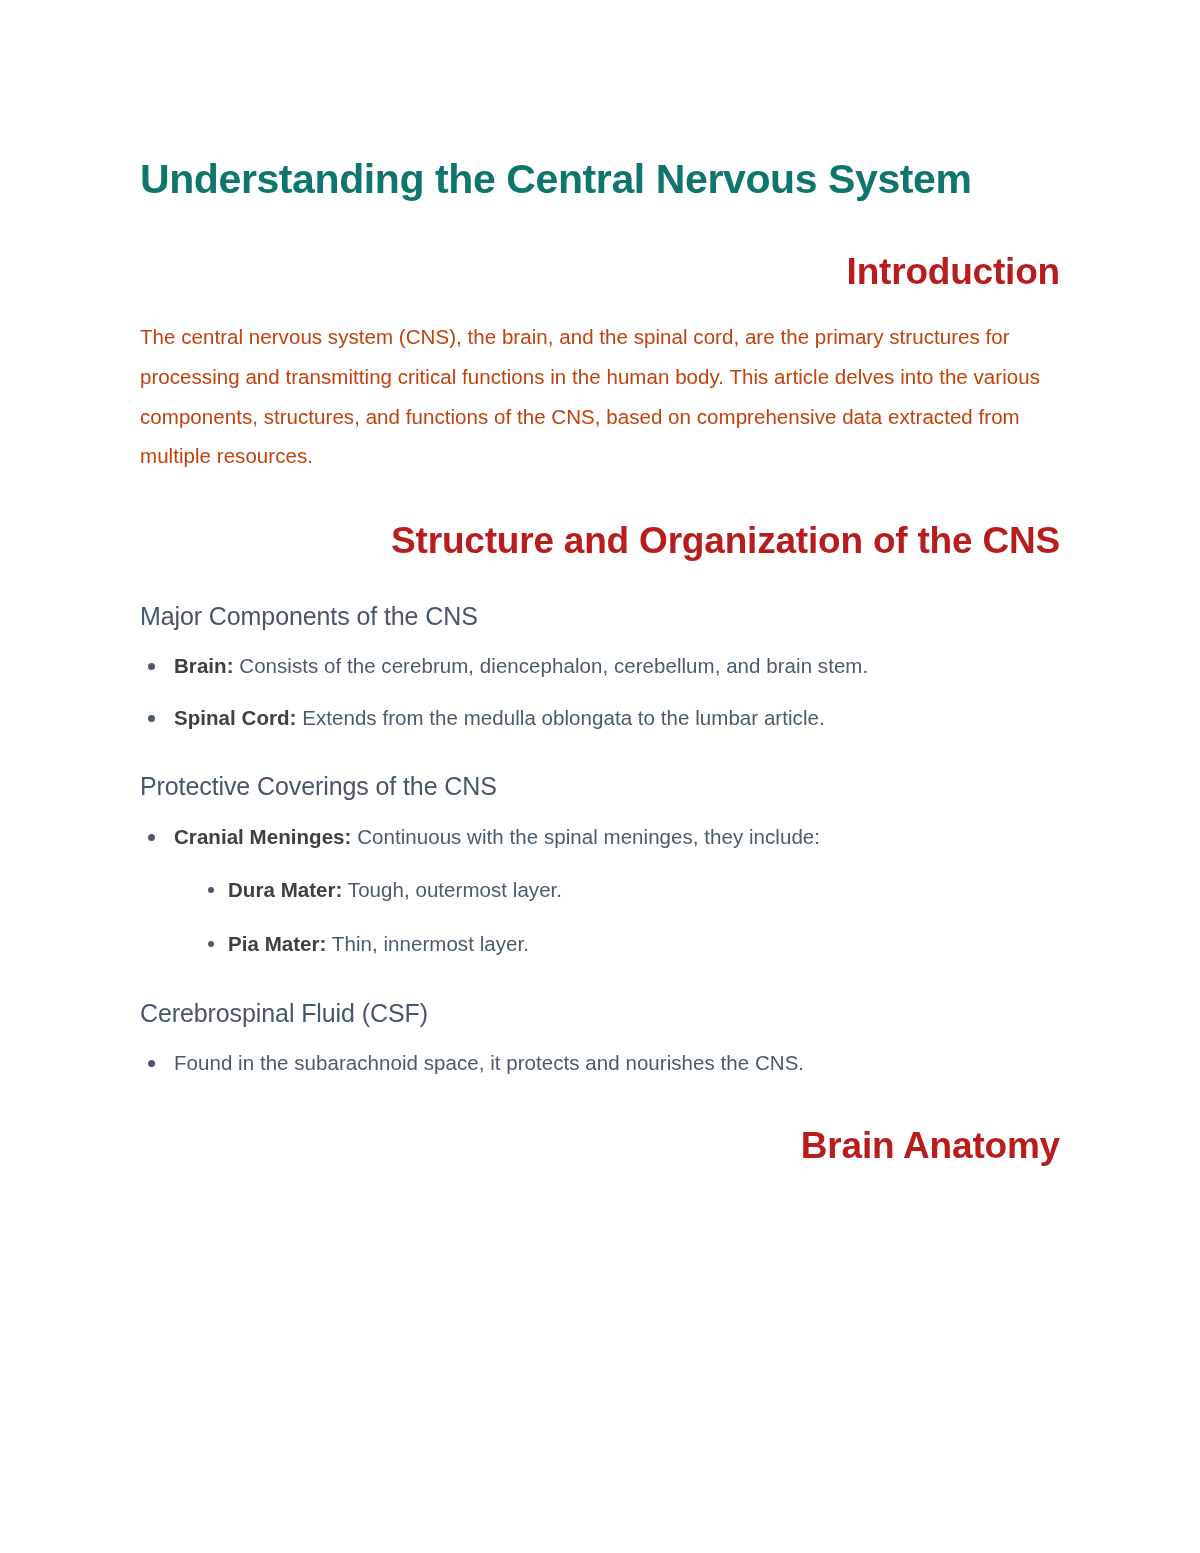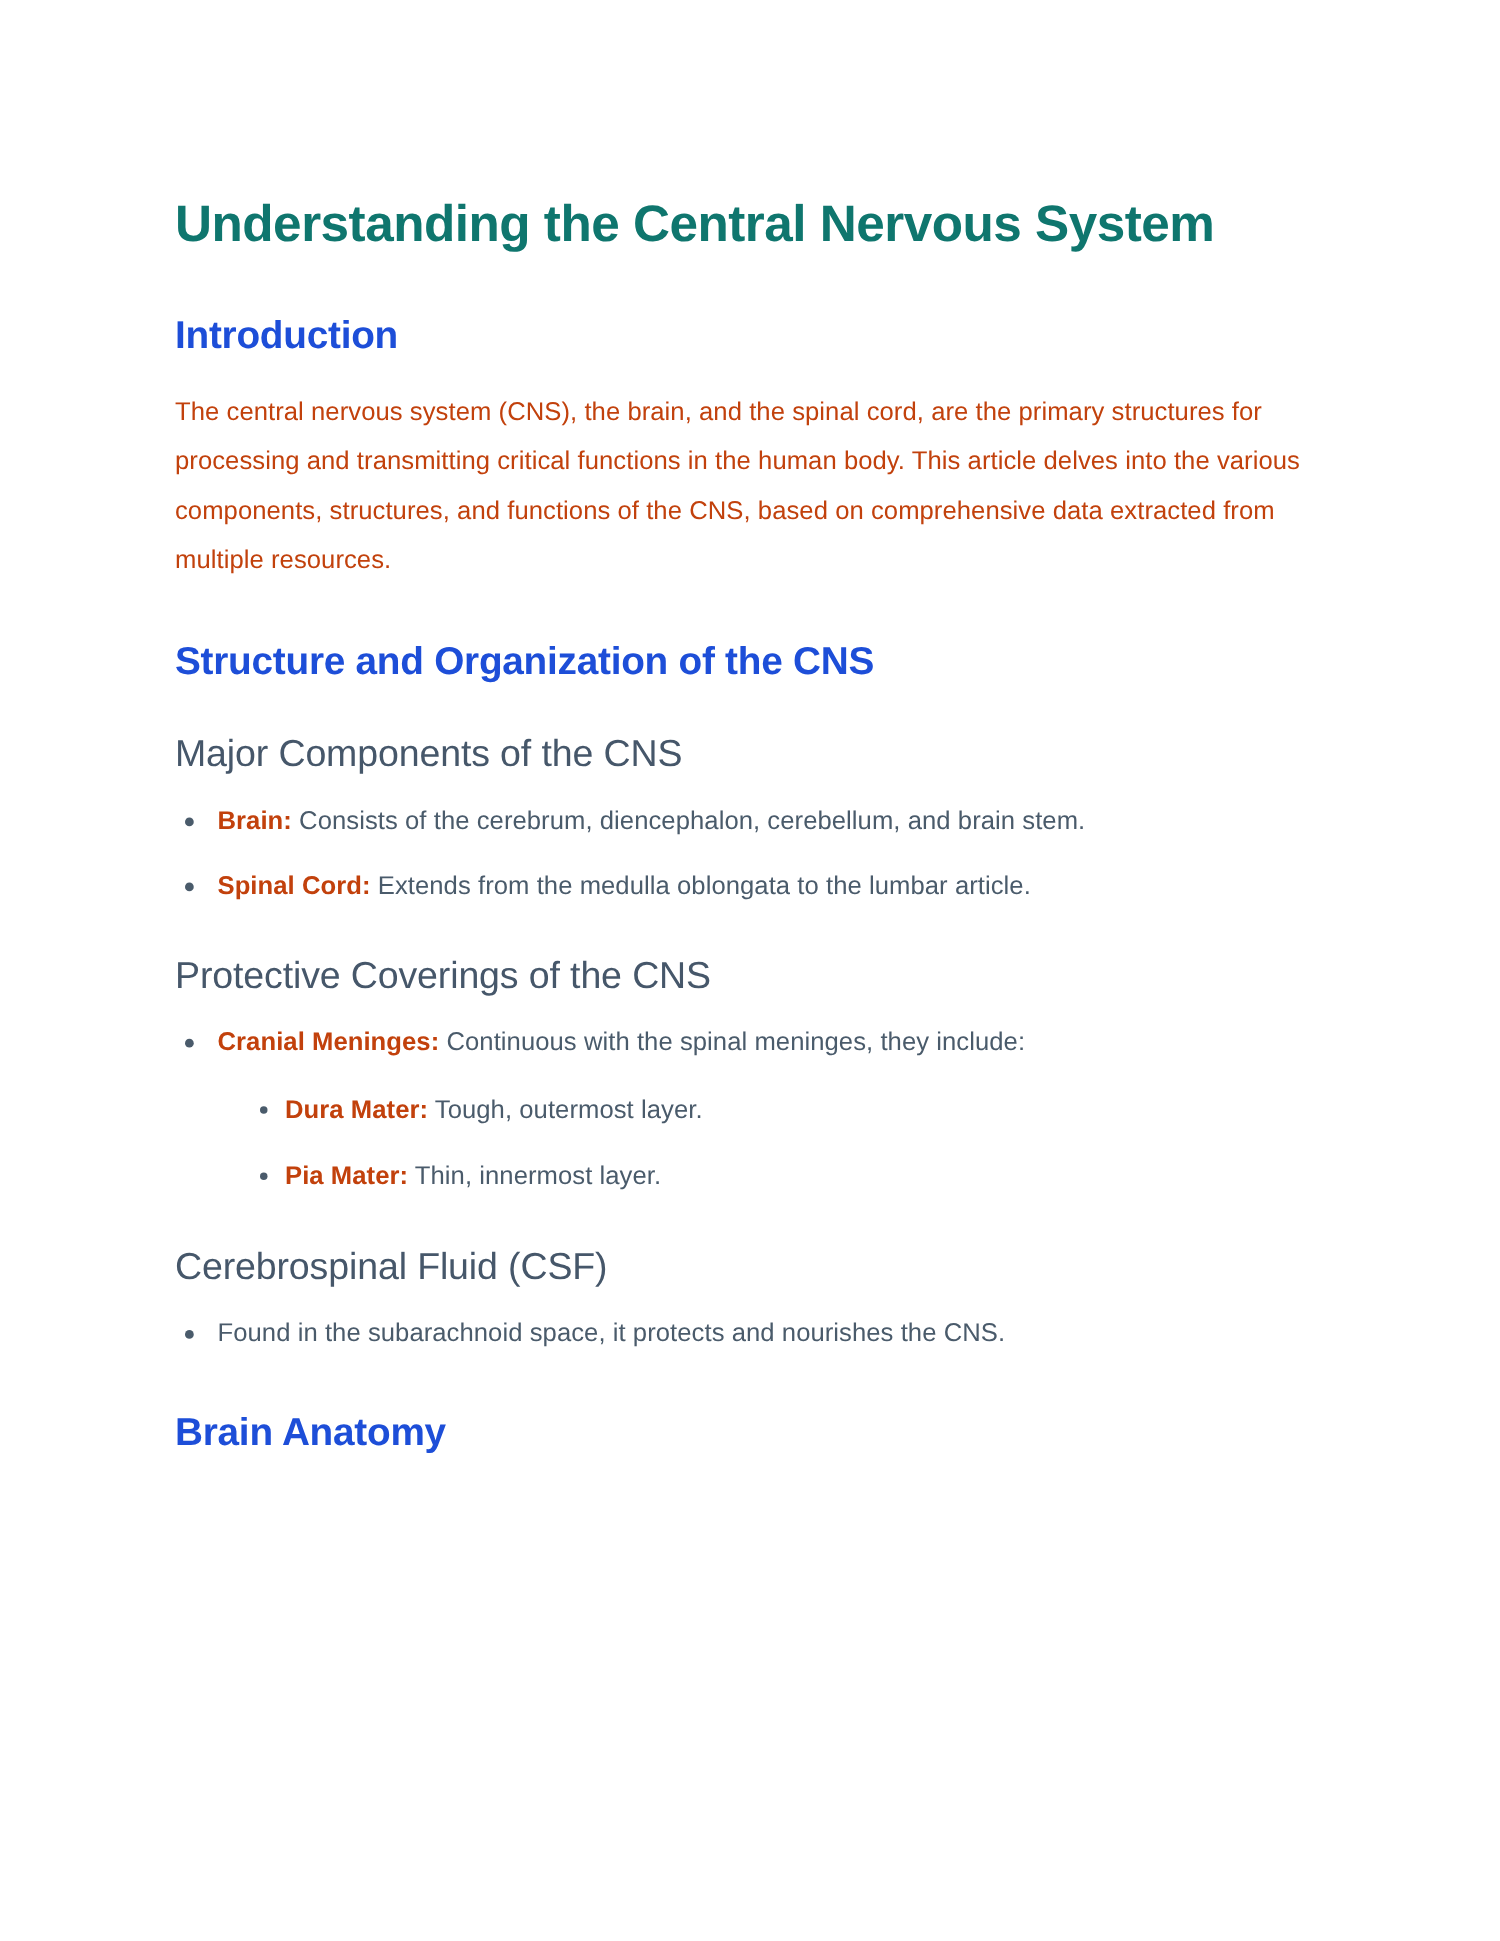--- a/index.html
+++ b/index.html
@@ -28,30 +28,31 @@
     margin: 0 0 0 0;
     font-size: 41px;
     line-height: 1.35;
     font-weight: 700;
     color: #0f766e;
     letter-spacing: -0.4px;
   }
 
   h2.section-heading {
     margin: 41px 0 0 0;
-    font-size: 31px;
+    font-size: 37px;
     line-height: 1.3;
     font-weight: 700;
-    color: #1d4ed8;
+    color: #b91c1c;
     letter-spacing: -0.2px;
+    text-align: right;
   }
 
   h3.subsection-heading {
     margin: 35px 0 0 0;
-    font-size: 30px;
+    font-size: 25px;
     line-height: 1.3;
     font-weight: 500;
     color: #46576a;
     letter-spacing: -0.1px;
   }
 
   p.body-text {
     margin: 21px 0 0 0;
     font-size: 20.5px;
     line-height: 1.93;
@@ -106,21 +107,21 @@
     left: 6px;
     top: 14px;
     width: 6px;
     height: 6px;
     border-radius: 50%;
     background: #4a5b6b;
   }
 
   .term-label {
     font-weight: 700;
-    color: #c2410c;
+    color: #404040;
   }
   .term-rest {
     font-weight: 400;
   }
 </style>
 </head>
 <body>
 
 <div class="page">
   <div class="doc-body">

